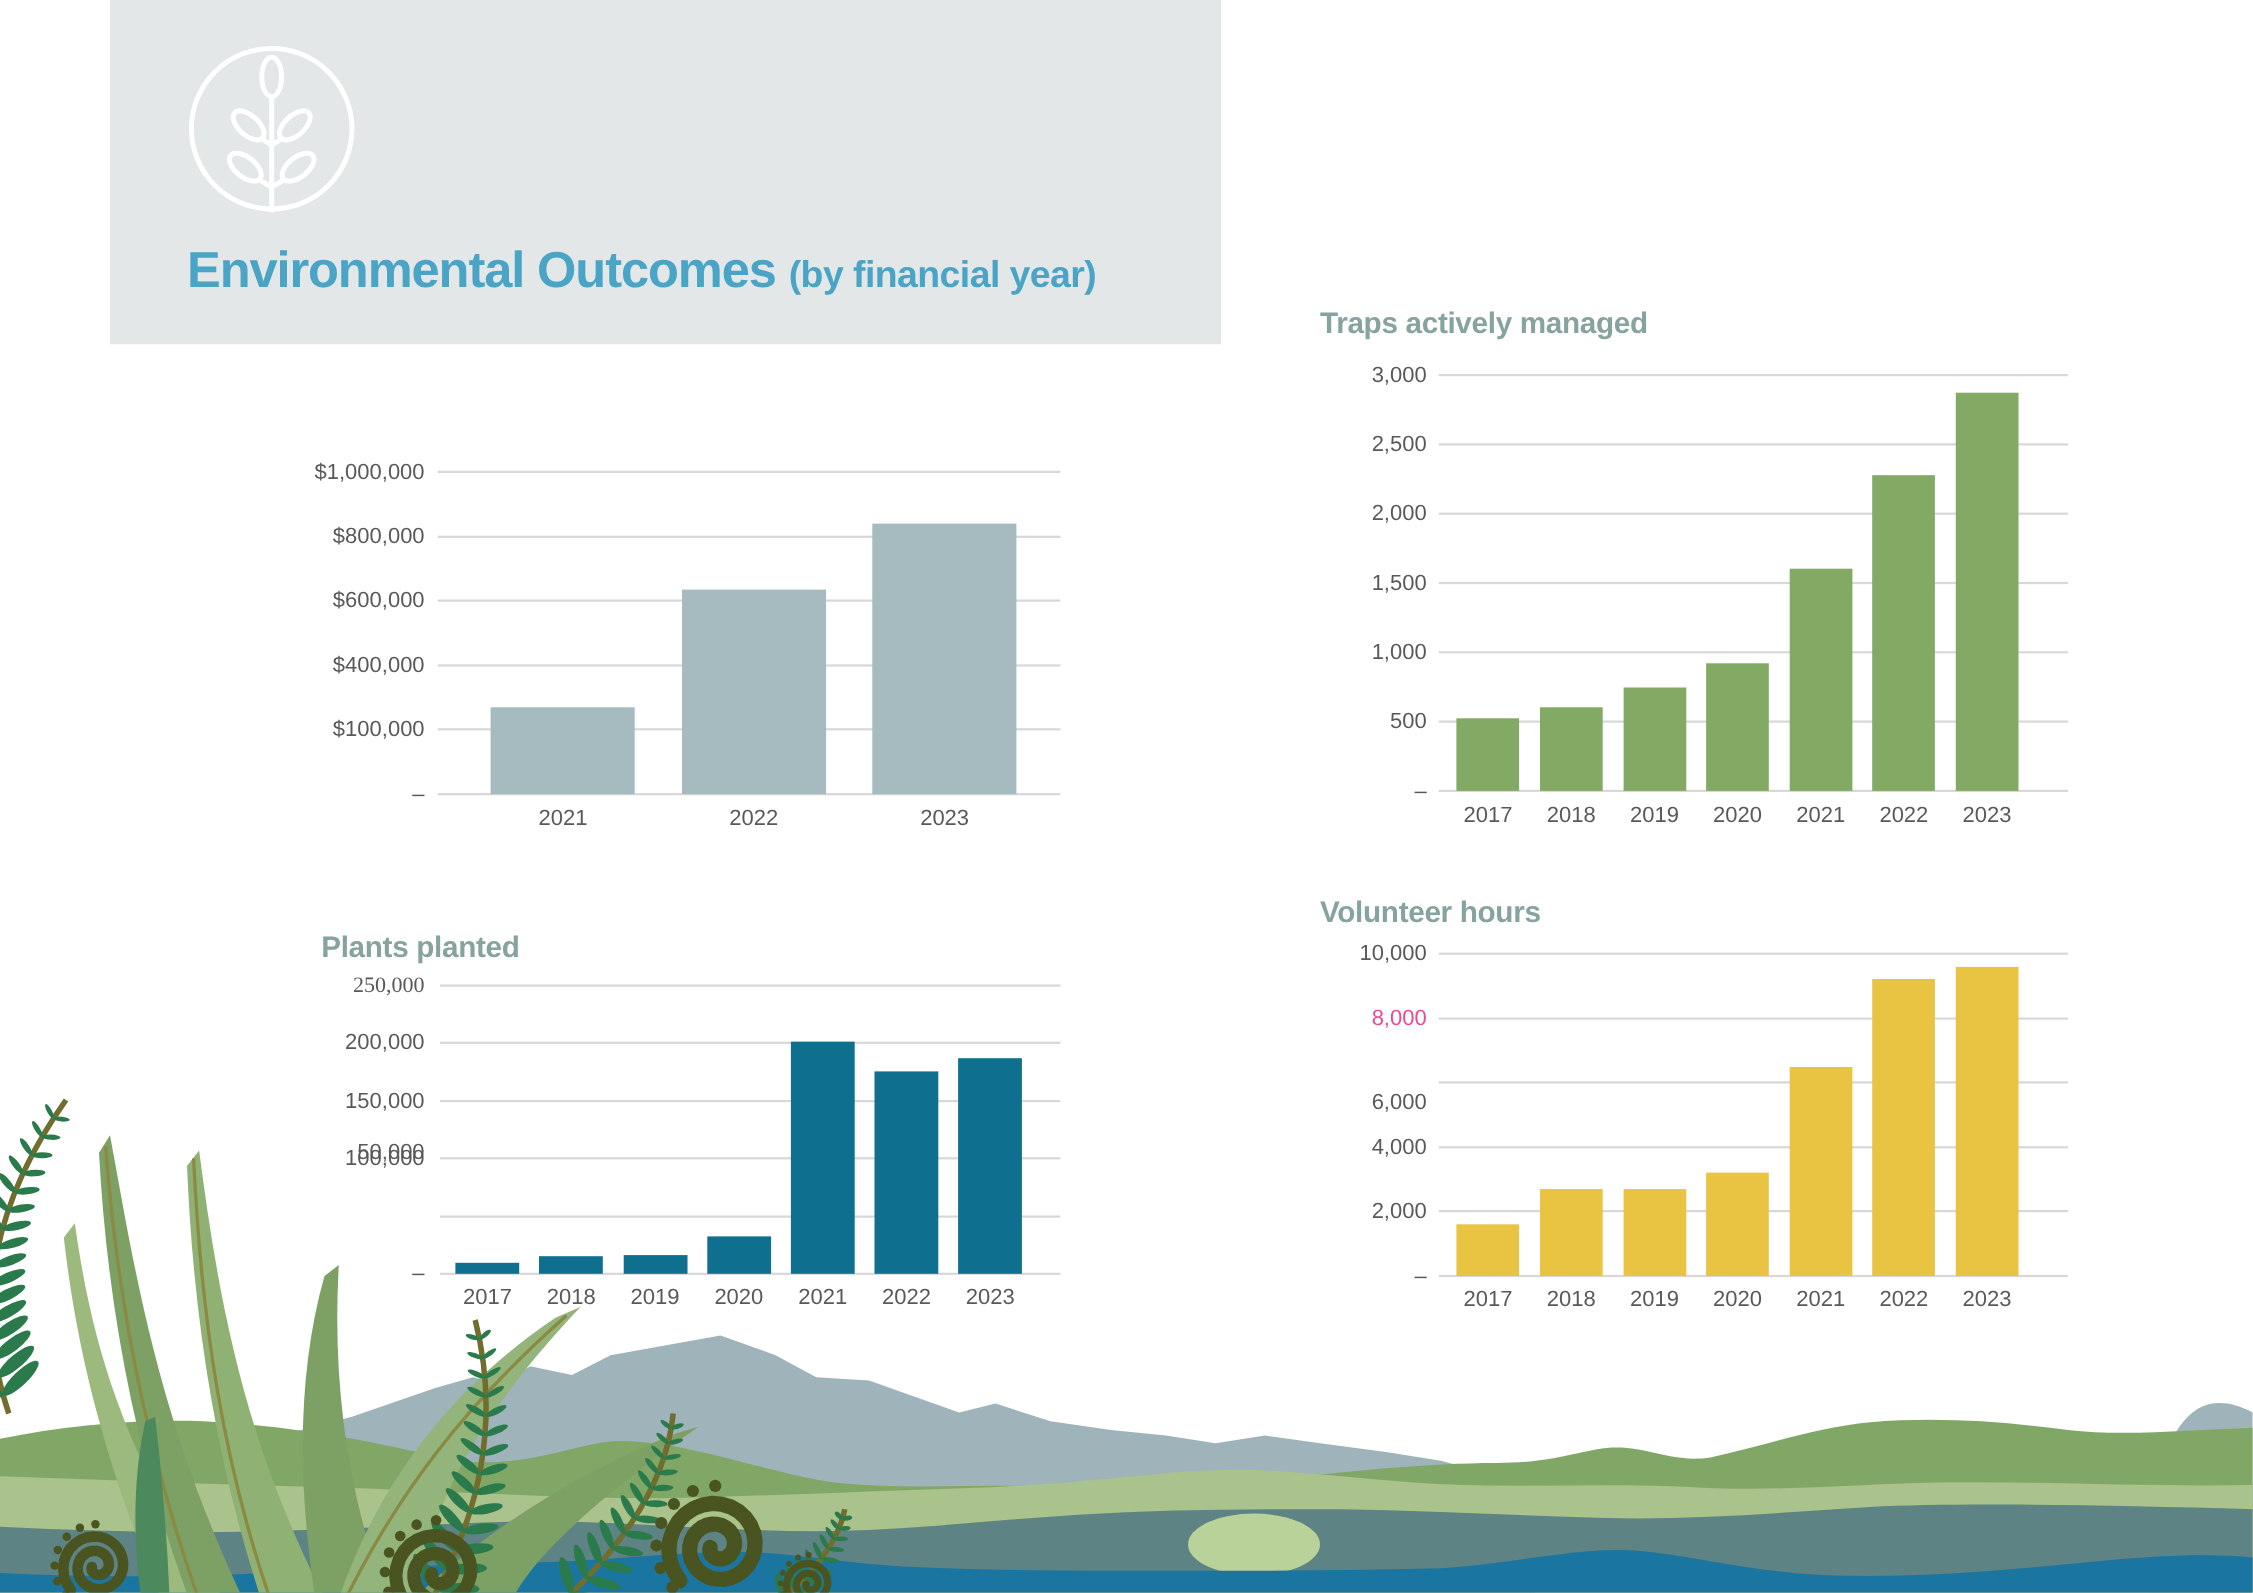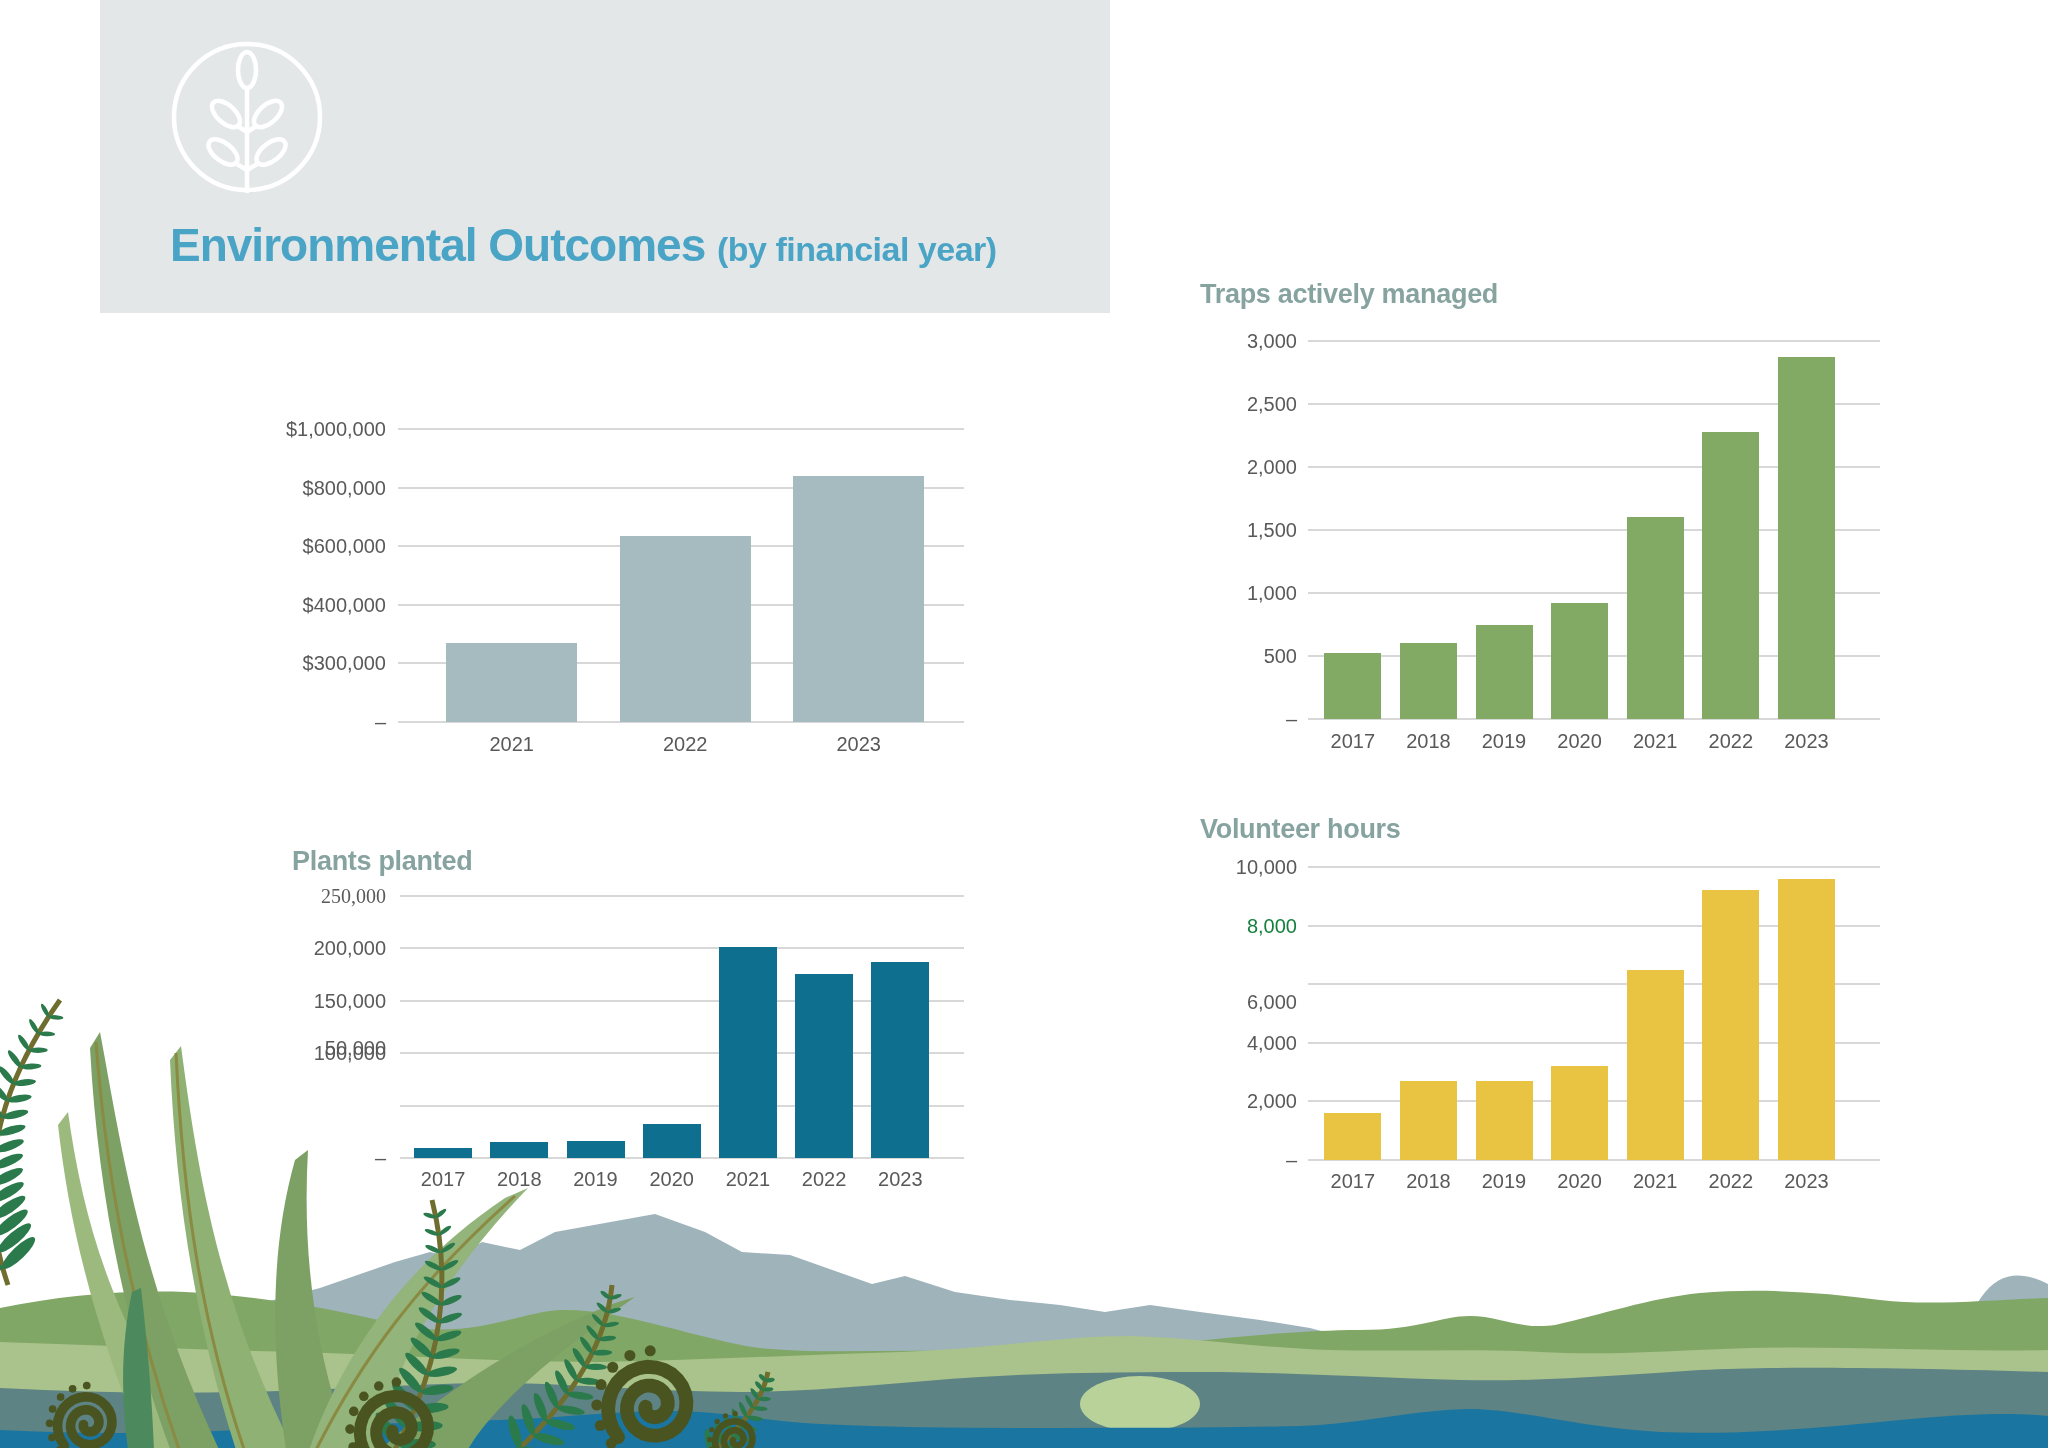--- a/index.html
+++ b/index.html
@@ -241,21 +241,21 @@
   <div id="charts">
       <div class="gridline" style="left: 398px; width: 566px; top: 428px; background: rgb(216, 216, 216);"></div>
       <div class="ytick" style="left: 206px; top: 416px; color: rgb(89, 89, 89);">$1,000,000</div>
       <div class="gridline" style="left: 398px; width: 566px; top: 486.6px; background: rgb(216, 216, 216);"></div>
       <div class="ytick" style="left: 206px; top: 474.6px; color: rgb(89, 89, 89);">$800,000</div>
       <div class="gridline" style="left: 398px; width: 566px; top: 545.2px; background: rgb(216, 216, 216);"></div>
       <div class="ytick" style="left: 206px; top: 533.2px; color: rgb(89, 89, 89);">$600,000</div>
       <div class="gridline" style="left: 398px; width: 566px; top: 603.8px; background: rgb(216, 216, 216);"></div>
       <div class="ytick" style="left: 206px; top: 591.8px; color: rgb(89, 89, 89);">$400,000</div>
       <div class="gridline" style="left: 398px; width: 566px; top: 662.4px; background: rgb(216, 216, 216);"></div>
-      <div class="ytick" style="left: 206px; top: 650.4px; color: rgb(89, 89, 89);">$300,000</div>
+      <div class="ytick" style="left: 206px; top: 650.4px; color: rgb(89, 89, 89);">$100,000</div>
       <div class="gridline" style="left: 398px; width: 566px; top: 721px; background: rgb(216, 216, 216);"></div>
       <div class="ytick" style="left: 206px; top: 709px; color: rgb(89, 89, 89);">–</div>
       <div class="bar" style="left: 446.25px; width: 131px; top: 642.89px; height: 79.11px; background: rgb(166, 187, 191);"></div>
       <div class="xtick" style="left: 466.75px; top: 733px; color: rgb(89, 89, 89);">2021</div>
       <div class="bar" style="left: 619.75px; width: 131px; top: 535.945px; height: 186.055px; background: rgb(166, 187, 191);"></div>
       <div class="xtick" style="left: 640.25px; top: 733px; color: rgb(89, 89, 89);">2022</div>
       <div class="bar" style="left: 793.25px; width: 131px; top: 475.88px; height: 246.12px; background: rgb(166, 187, 191);"></div>
       <div class="xtick" style="left: 813.75px; top: 733px; color: rgb(89, 89, 89);">2023</div>
       <div class="gridline" style="left: 1308px; width: 572px; top: 340px; background: rgb(216, 216, 216);"></div>
       <div class="ytick" style="left: 1117px; top: 328px; color: rgb(89, 89, 89);">3,000</div>
@@ -307,21 +307,21 @@
       <div class="xtick" style="left: 626.7px; top: 1168px; color: rgb(89, 89, 89);">2020</div>
       <div class="bar" style="left: 718.9px; width: 58px; top: 947.352px; height: 210.648px; background: rgb(15, 111, 142);"></div>
       <div class="xtick" style="left: 702.9px; top: 1168px; color: rgb(89, 89, 89);">2021</div>
       <div class="bar" style="left: 795.1px; width: 58px; top: 973.552px; height: 184.448px; background: rgb(15, 111, 142);"></div>
       <div class="xtick" style="left: 779.1px; top: 1168px; color: rgb(89, 89, 89);">2022</div>
       <div class="bar" style="left: 871.3px; width: 58px; top: 962.024px; height: 195.976px; background: rgb(15, 111, 142);"></div>
       <div class="xtick" style="left: 855.3px; top: 1168px; color: rgb(89, 89, 89);">2023</div>
       <div class="gridline" style="left: 1308px; width: 572px; top: 866px; background: rgb(216, 216, 216);"></div>
       <div class="ytick" style="left: 1117px; top: 854px; color: rgb(89, 89, 89);">10,000</div>
       <div class="gridline" style="left: 1308px; width: 572px; top: 924.6px; background: rgb(216, 216, 216);"></div>
-      <div class="ytick" style="left: 1117px; top: 912.6px; color: #15803d;">8,000</div>
+      <div class="ytick" style="left: 1117px; top: 912.6px; color: #ec4899;">8,000</div>
       <div class="gridline" style="left: 1308px; width: 572px; top: 983.2px; background: rgb(216, 216, 216);"></div>
       <div class="ytick" style="left: 1117px; top: 989px; color: rgb(89, 89, 89);">6,000</div>
       <div class="gridline" style="left: 1308px; width: 572px; top: 1041.8px; background: rgb(216, 216, 216);"></div>
       <div class="ytick" style="left: 1117px; top: 1029.8px; color: rgb(89, 89, 89);">4,000</div>
       <div class="gridline" style="left: 1308px; width: 572px; top: 1100.4px; background: rgb(216, 216, 216);"></div>
       <div class="ytick" style="left: 1117px; top: 1088.4px; color: rgb(89, 89, 89);">2,000</div>
       <div class="gridline" style="left: 1308px; width: 572px; top: 1159px; background: rgb(216, 216, 216);"></div>
       <div class="ytick" style="left: 1117px; top: 1147px; color: rgb(89, 89, 89);">–</div>
       <div class="bar" style="left: 1324.3px; width: 57px; top: 1113.12px; height: 46.88px; background: rgb(233, 196, 67);"></div>
       <div class="xtick" style="left: 1307.8px; top: 1170px; color: rgb(89, 89, 89);">2017</div>

